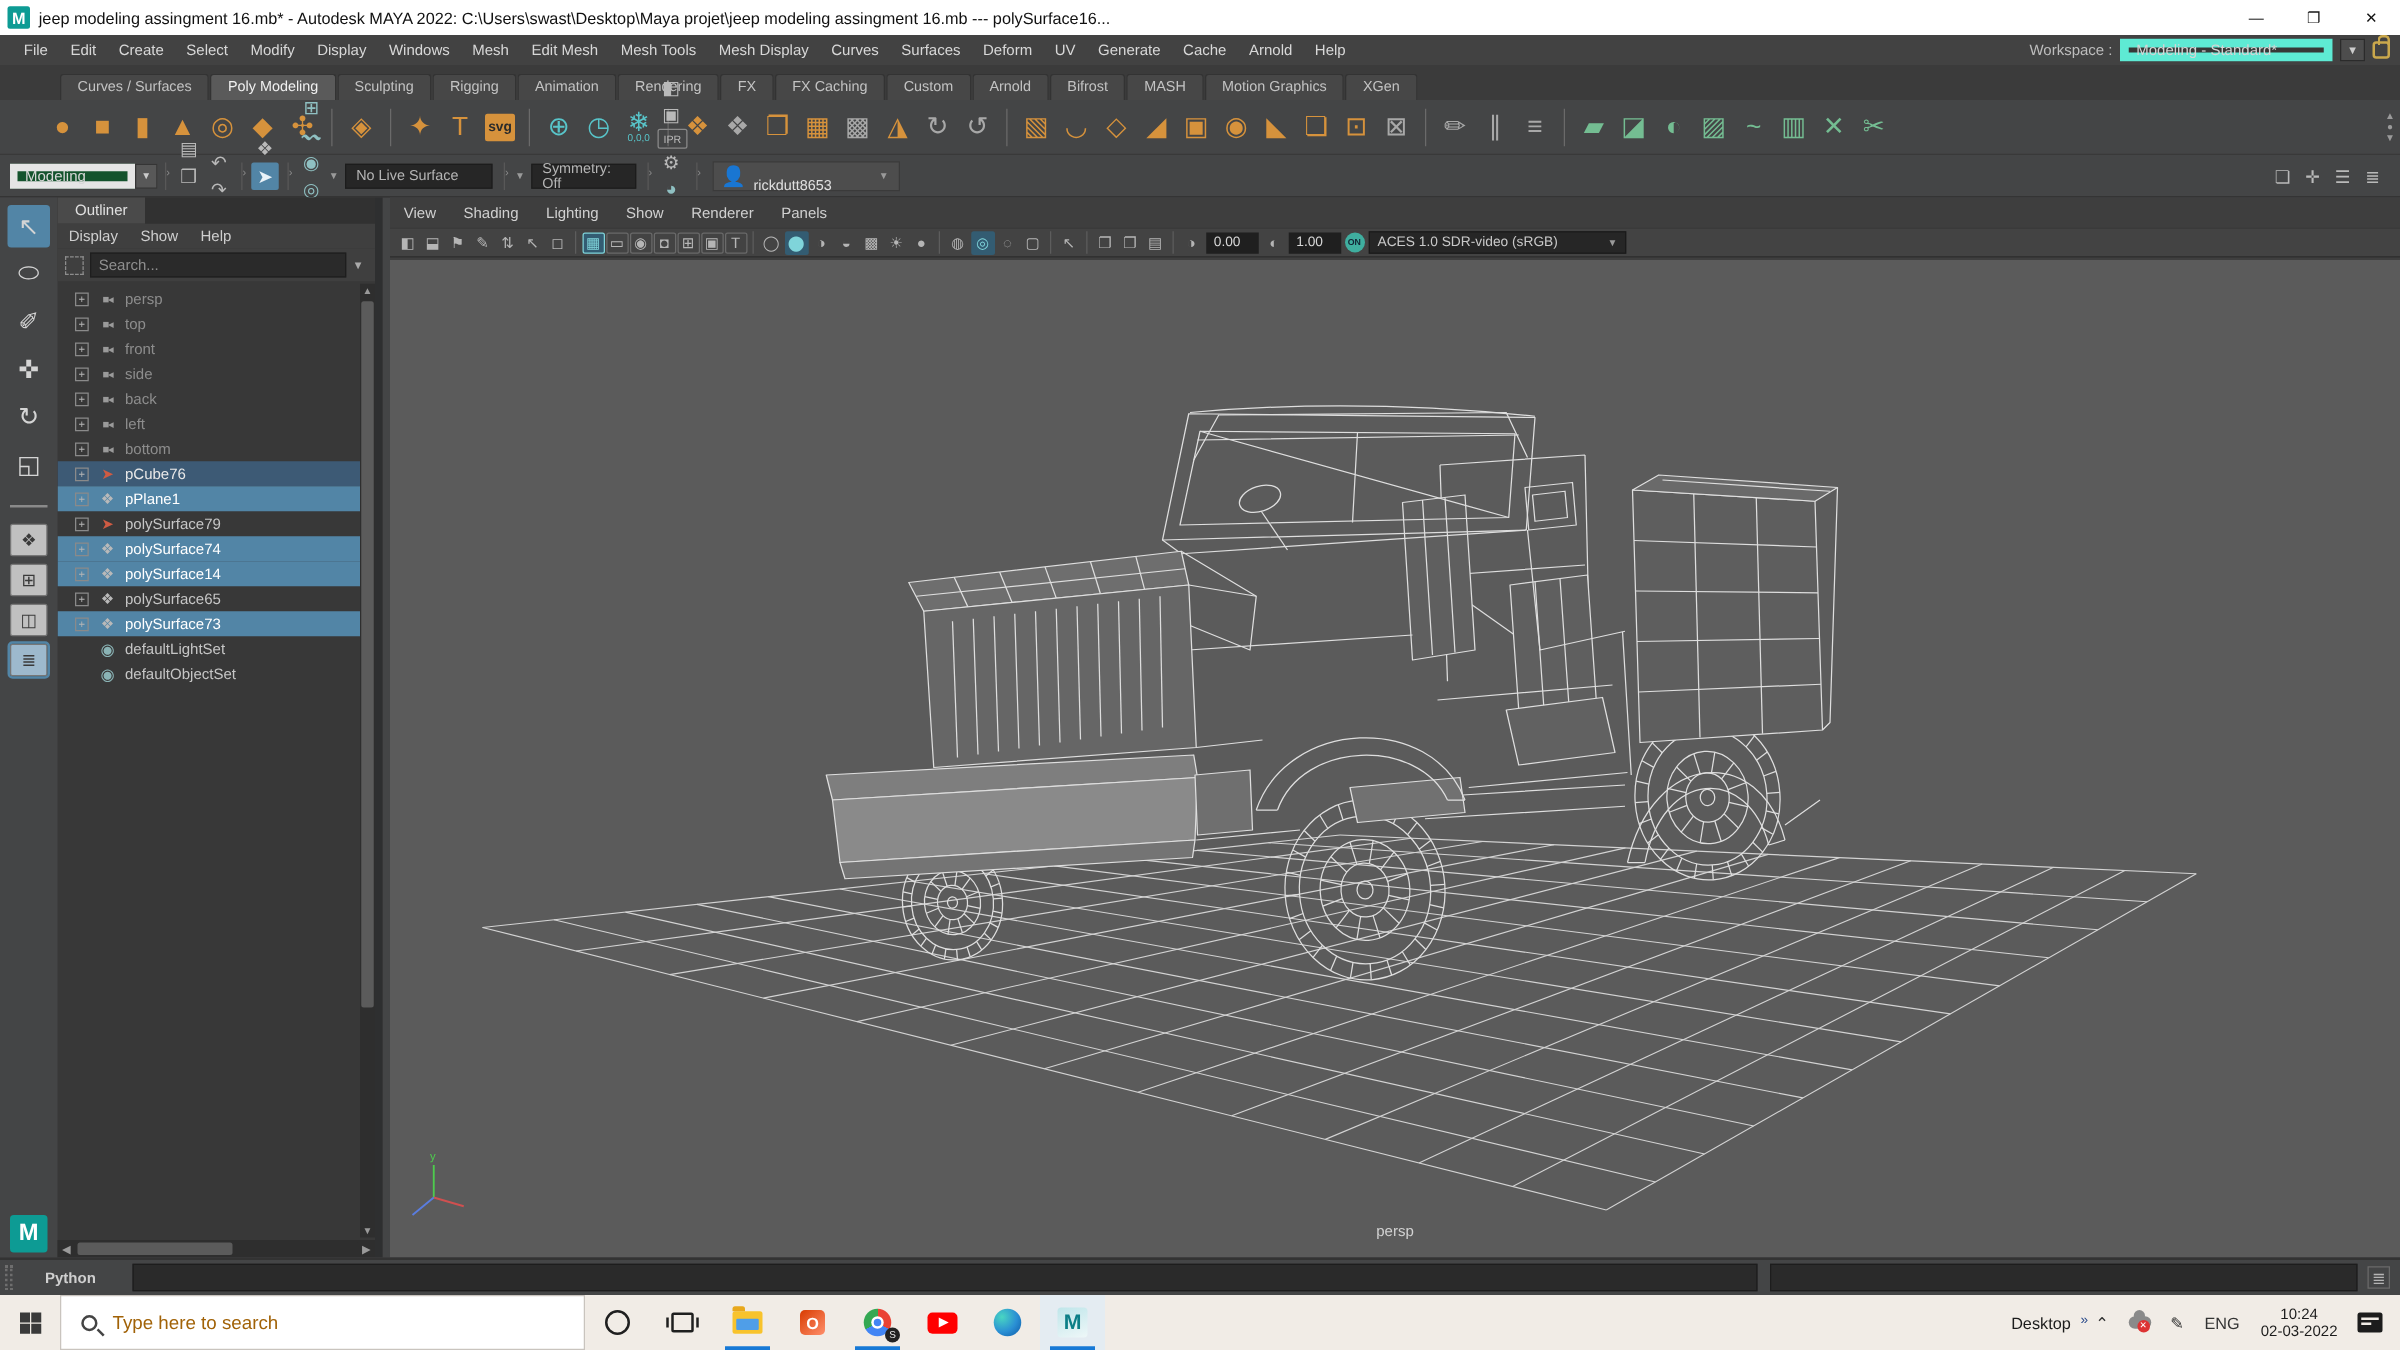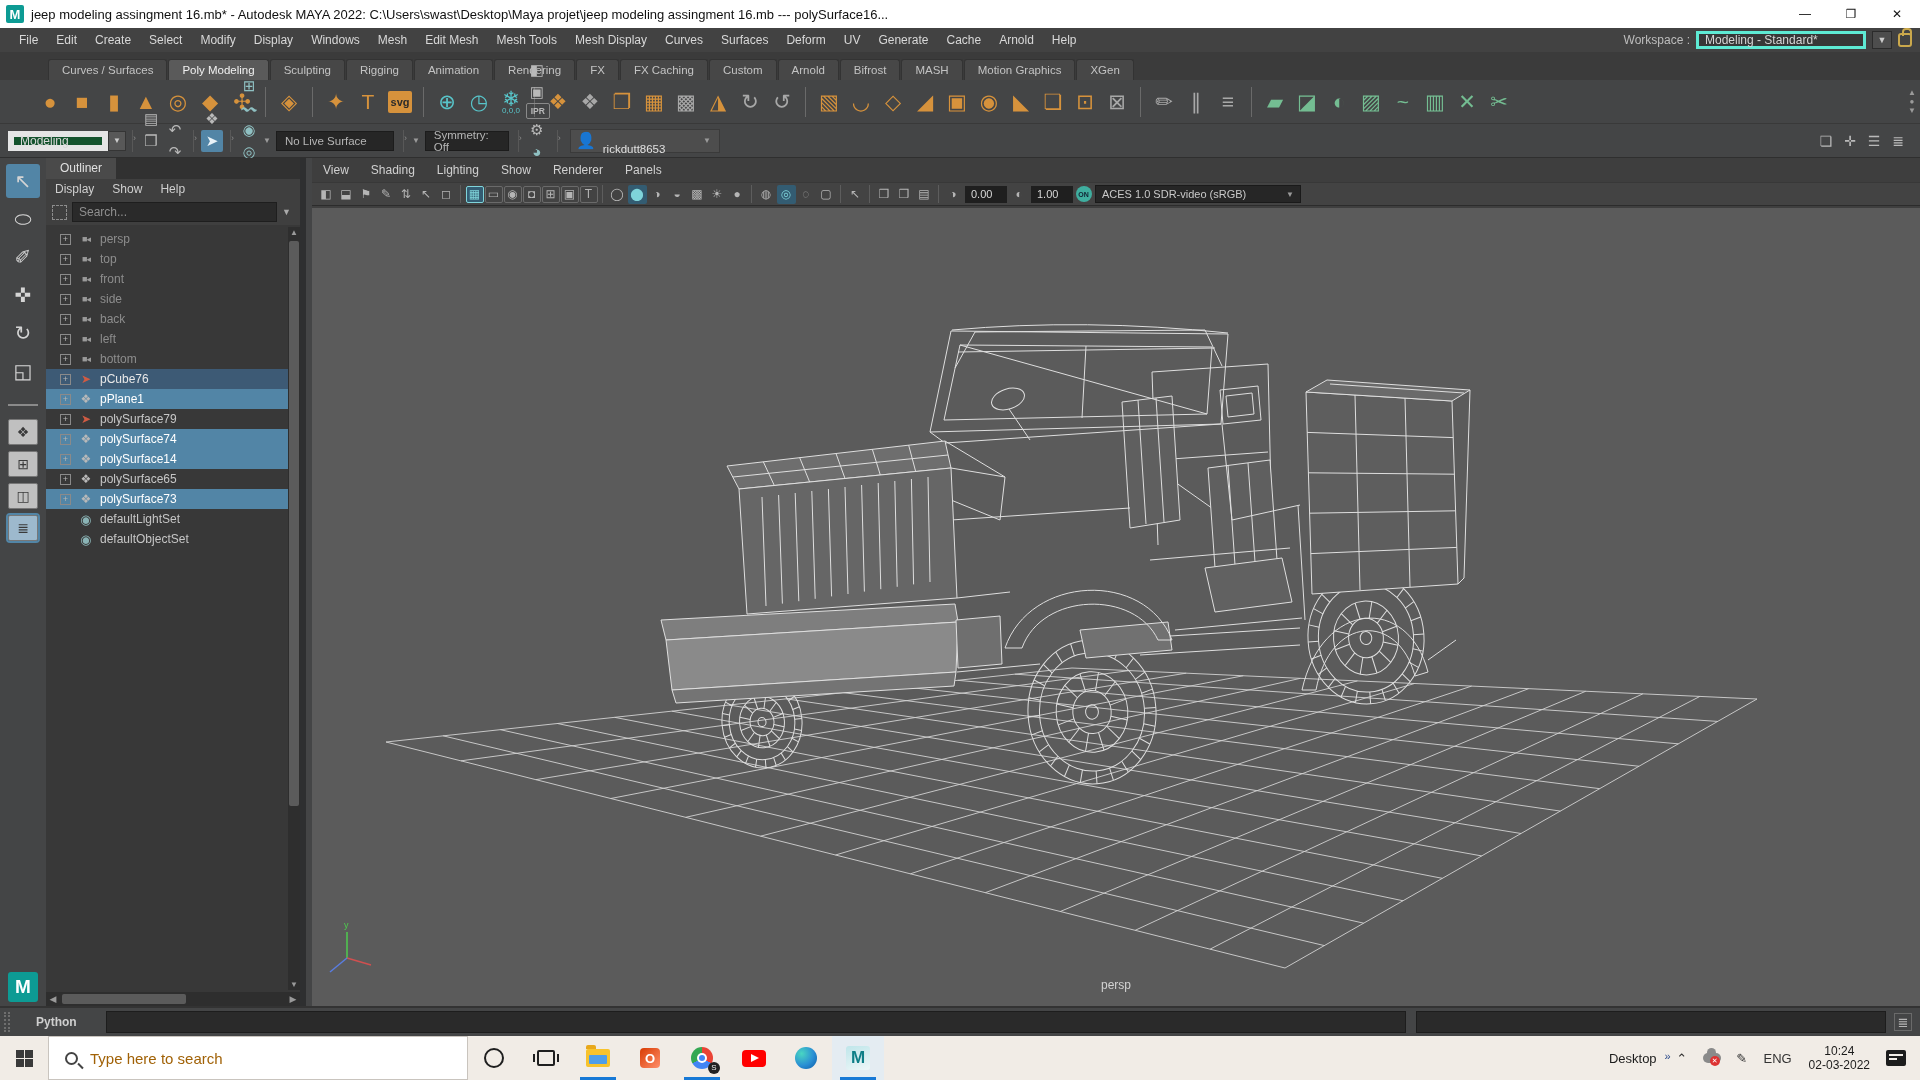--- a/index.html
+++ b/index.html
@@ -14,21 +14,21 @@
     font-weight:bold; font-size:13px; display:flex; align-items:center; justify-content:center; border-radius:2px; }
   .win-controls { margin-left:auto; display:flex; height:100%; }
   .win-btn { width:46px; height:100%; display:flex; align-items:center; justify-content:center;
     font-size:12px; color:#111; }
 
   
   .menubar { position:absolute; left:0; top:28px; width:100%; height:24px; background:#424242;
     display:flex; align-items:center; font-size:12px; color:#d8d8d8; padding-left:10px; }
   .menubar .mi { padding:0 9px; height:100%; display:flex; align-items:center; cursor:default; }
   .workspace { margin-left:auto; display:flex; align-items:center; gap:6px; padding-right:8px; color:#bdbdbd; }
-  .ws-select { background:#373737; border:3px solid #5eead4; color:#d5d5d5; width:170px; height:18px;
+  .ws-select { background:#373737; border:7px solid #5eead4; color:#d5d5d5; width:170px; height:18px;
     display:flex; align-items:center; padding:0 6px; font-size:12px; }
   .ws-arrow { width:20px; height:18px; background:#4d4d4d; border:1px solid #2b2b2b; color:#ccc;
     font-size:9px; display:flex; align-items:center; justify-content:center; }
   .ws-lock { width:14px; height:14px; border:2px solid #caa84c; border-radius:3px; position:relative; }
   .ws-lock:before { content:""; position:absolute; left:2px; top:-7px; width:6px; height:6px;
     border:2px solid #caa84c; border-bottom:none; border-radius:4px 4px 0 0; }
 
   
   .shelftabs { position:absolute; left:0; top:52px; width:100%; height:28px; background:#3b3b3b;
     display:flex; align-items:flex-end; padding-left:48px; }
@@ -57,21 +57,21 @@
   .sl-sep:after { content:"›"; position:absolute; left:1px; top:3px; color:#8a8a8a; font-size:9px; }
   .mode-select { display:flex; }
   .mode-box { width:100px; height:20px; background:#14532d; border:6px solid #e5e5e5; color:#d8d8d8;
     font-size:12px; display:flex; align-items:center; padding:0 6px; }
   .mode-arrow { width:18px; height:20px; background:#585858; border:1px solid #353535; color:#ccc;
     font-size:8px; display:flex; align-items:center; justify-content:center; }
   .sl-ic { width:22px; height:22px; display:flex; align-items:center; justify-content:center;
     font-size:15px; color:#b9b9b9; border-radius:2px; margin:0 1px; }
   .sl-ic.teal { color:#8fc0c2; }
   .sl-ic.active { background:#5285a6; color:#eaf3f8; }
-  .sl-ic.txt { font-size:8.5px; font-weight:bold; letter-spacing:0; border:1px solid #8a8a8a; width:24px; height:16px; }
+  .sl-ic.txt { font-size:8.5px; font-weight:normal; letter-spacing:0; border:1px solid #8a8a8a; width:24px; height:16px; }
   .sl-field { height:20px; background:#262626; border:1px solid #1c1c1c; color:#b5b5b5; font-size:11.5px;
     display:flex; align-items:center; padding:0 8px; margin:0 3px; }
   .mini-arrow { color:#9a9a9a; font-size:8px; margin:0 2px; }
   .user-chip { display:flex; align-items:center; height:24px; background:#4d4d4d; border:1px solid #3a3a3a;
     padding:0 6px; margin-left:6px; min-width:150px; }
   .user-chip .avatar { color:#4f86c6; font-size:16px; margin-right:6px; }
   .user-chip .uname { color:#e0e0e0; font-size:11.5px; flex:1;margin-top:16px; }
   .sl-right { margin-left:auto; display:flex; align-items:center; padding-right:10px; }
   .sl-right .sl-ic { font-size:14px; }
 

